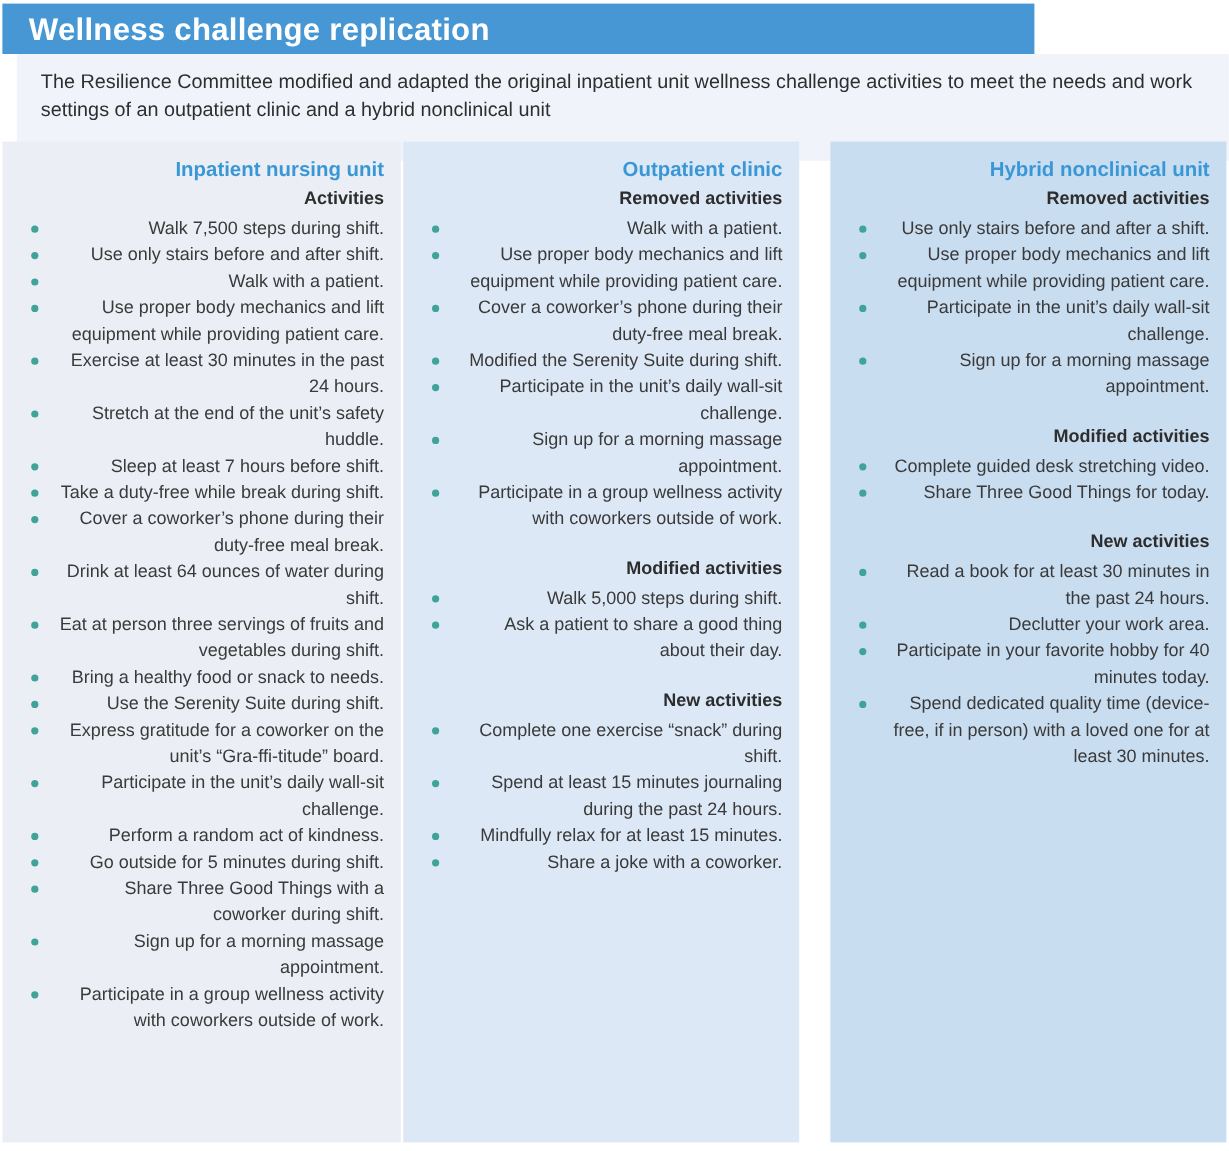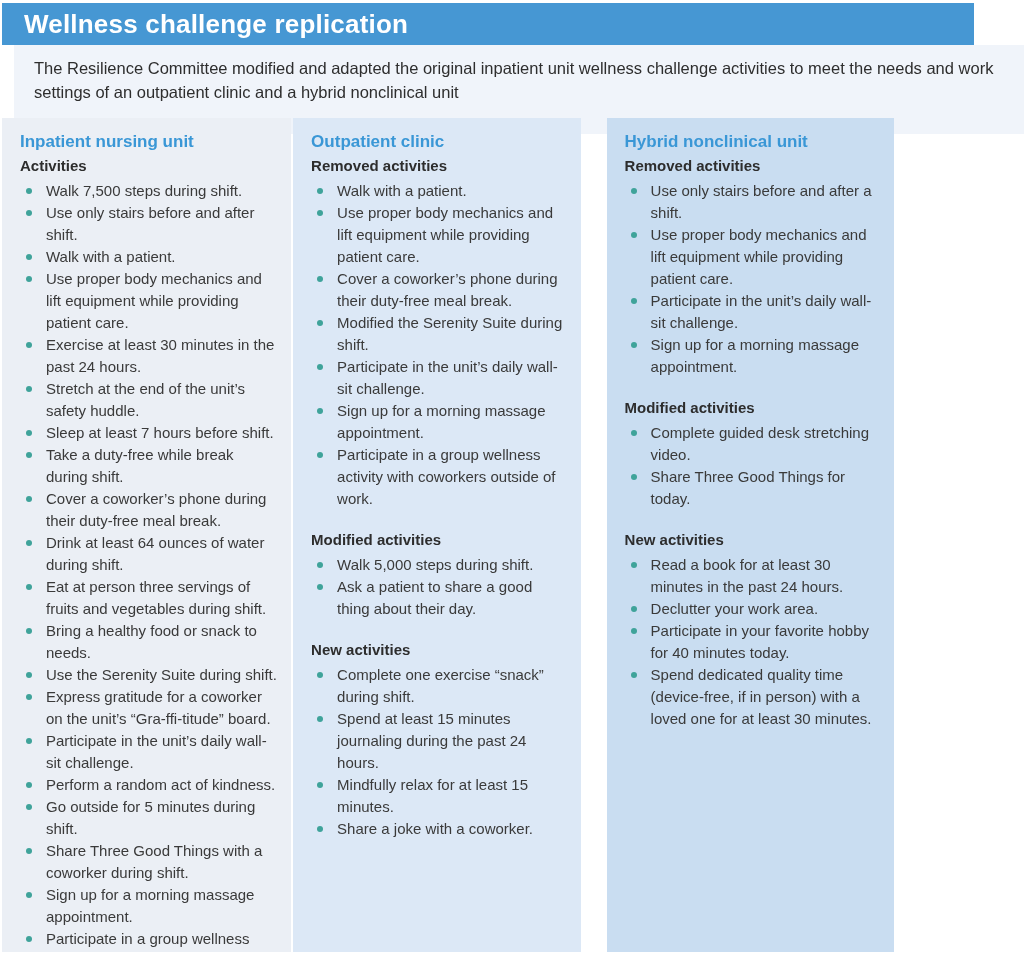--- a/index.html
+++ b/index.html
@@ -15,41 +15,41 @@
   }
   *{box-sizing:border-box;}
   html,body{margin:0;padding:0;}
   body{
     width:1024px;height:959px;background:#ffffff;
     font-family:"Liberation Sans", sans-serif;
   }
   .page{position:relative;width:1024px;height:959px;overflow:hidden;}
 
   .header-bar{
-    position:absolute;left:2px;top:3px;width:972px;height:42px;
+    position:absolute;left:2px;top:3px;width:860px;height:42px;
     background:var(--header-blue);
     display:flex;align-items:center;
   }
   .page-title{
     margin:0 0 0 22px;color:#ffffff;font-size:26px;font-weight:600;
     letter-spacing:0.2px;
   }
 
   .intro{
     position:absolute;left:14px;top:45px;width:1020px;height:89px;
     background:var(--intro-bg);
     padding:11px 20px 0 20px;
   }
   .intro p{
     margin:0;font-size:16.5px;line-height:24px;color:#2e2e2e;max-width:990px;
   }
 
   .columns{
-    position:absolute;left:2px;top:118px;width:892px;height:834px;
-    display:flex;gap:2px;
+    position:absolute;left:2px;top:118px;width:1020px;height:834px;
+    display:flex;gap:2px;text-align:right;
   }
   .column{
     padding:12px 14px 0 16px;overflow:hidden;
   }
   .col-0{width:340px;background:var(--col1-bg);}
   .col-1{width:338px;background:var(--col2-bg);}
   .col-2{width:338px;background:var(--col3-bg);margin-left:24px;}
 
   .col-title{
     margin:2px 0 4px 2px;font-size:17px;font-weight:bold;

